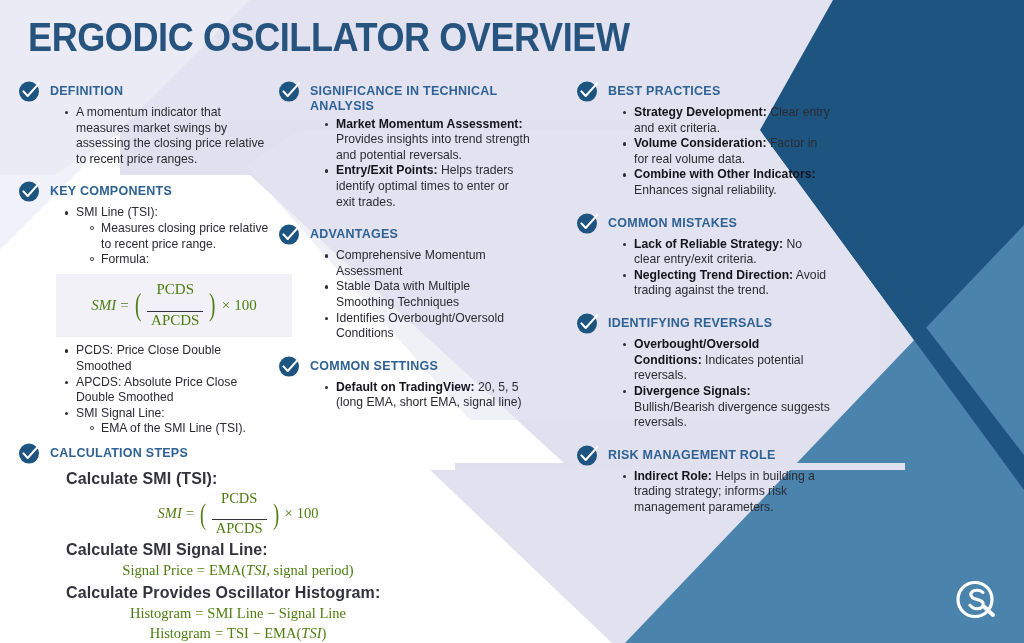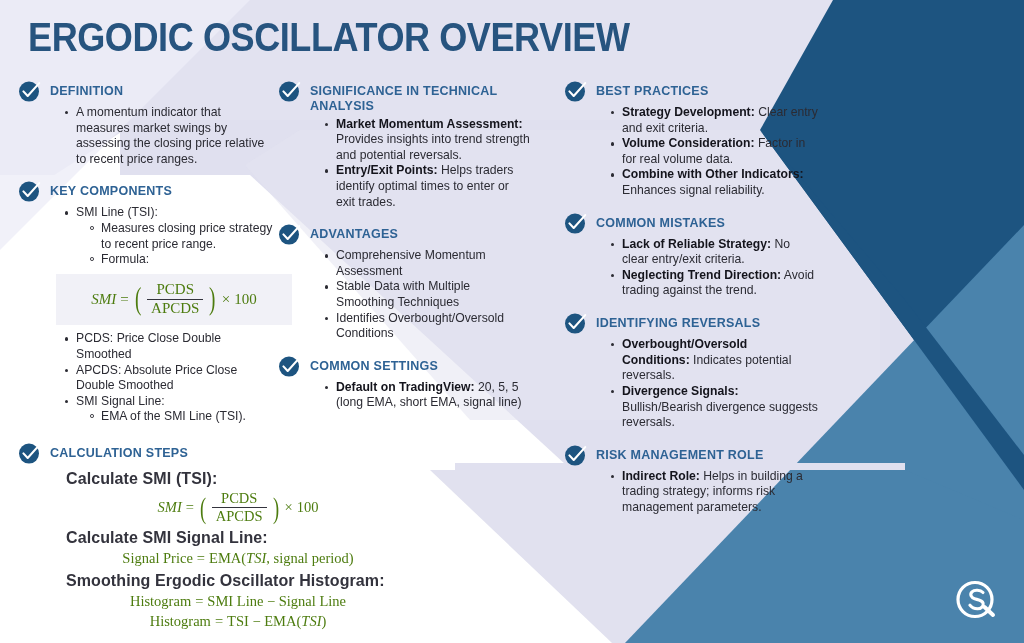--- a/index.html
+++ b/index.html
@@ -28,21 +28,21 @@
     color:#27547f;
     transform:scaleX(0.88);
     transform-origin:left center;
     white-space:nowrap;
   }
 
   
   .col{position:absolute;}
   .col-left{left:18px;top:82px;width:258px;}
   .col-mid{left:278px;top:82px;width:252px;}
-  .col-right{left:564px;top:82px;width:254px;}
+  .col-right{left:576px;top:82px;width:254px;}
 
   .block{position:relative;margin-bottom:15px;}
   .block:last-child{margin-bottom:0;}
 
   .head-row{display:flex;align-items:flex-start;gap:8px;}
   .chk{flex:0 0 auto;width:24px;height:24px;margin-top:-3px;}
   .chk svg{display:block;width:24px;height:24px;overflow:visible;}
 
   .sec-title{
     font-size:12.5px;font-weight:bold;color:#2e6294;
@@ -82,21 +82,21 @@
 
   
   .math{
     font-family:"Liberation Serif", serif;
     color:#4d7c0f;
     display:flex;align-items:center;justify-content:center;
     gap:4px;white-space:nowrap;
   }
   .mvar{font-style:italic;}
   .frac{display:inline-flex;flex-direction:column;align-items:center;
-        vertical-align:middle;line-height:1.05;}
+        vertical-align:middle;line-height:1.05;gap:12px;}
   .frac .num{padding:0 4px 1px 4px;}
   .frac .den{padding:1px 4px 0 4px;border-top:1.3px solid #33333d;}
   .paren{
     display:inline-block;font-size:2.05em;line-height:0.62;
     transform:scaleX(0.62);font-weight:400;
   }
 
   .formula-box{
     margin:6px 0 6px 6px;
     padding:8px 6px 9px 6px;
@@ -177,21 +177,21 @@
             <svg viewBox="0 0 24 24">
               <circle cx="11" cy="12.6" r="10" fill="#1d5480"></circle>
               <path d="M5.4 12.4 l4.3 4.6 L21.2 4.1" fill="none" stroke="#ffffff" stroke-width="2.1" stroke-linecap="round" stroke-linejoin="round"></path>
             </svg>
           </span>
           <div class="sec-title">KEY COMPONENTS</div>
         </div>
         <div class="body-indent">
           <ul class="lvl1">
             <li><span>SMI Line (TSI):</span><ul class="lvl2">
-                <li>Measures closing price strategy to recent price range.</li>
+                <li>Measures closing price relative to recent price range.</li>
                 <li>Formula:</li>
               </ul></li>
           </ul>
           <div class="formula-box">
             <div class="math">
               <span class="mvar">SMI</span>
               <span>=</span>
               <span class="paren">(</span>
               <span class="frac">
                 <span class="num">PCDS</span>
@@ -359,21 +359,21 @@
           <span class="paren">)</span>
           <span>×</span>
           <span>100</span>
         </div>
         <div class="calc-label">Calculate SMI Signal Line:</div>
         <div class="math">
           <span>Signal Price</span>
           <span>=</span>
           <span>EMA(<i>TSI</i>, signal period)</span>
         </div>
-        <div class="calc-label">Smoothing Ergodic Oscillator Histogram:</div>
+        <div class="calc-label">Calculate Provides Oscillator Histogram:</div>
         <div class="math">
           <span>Histogram</span>
           <span>=</span>
           <span>SMI Line − Signal Line</span>
         </div>
         <div class="math">
           <span>Histogram</span>
           <span>=</span>
           <span>TSI − EMA(<i>TSI</i>)</span>
         </div>

